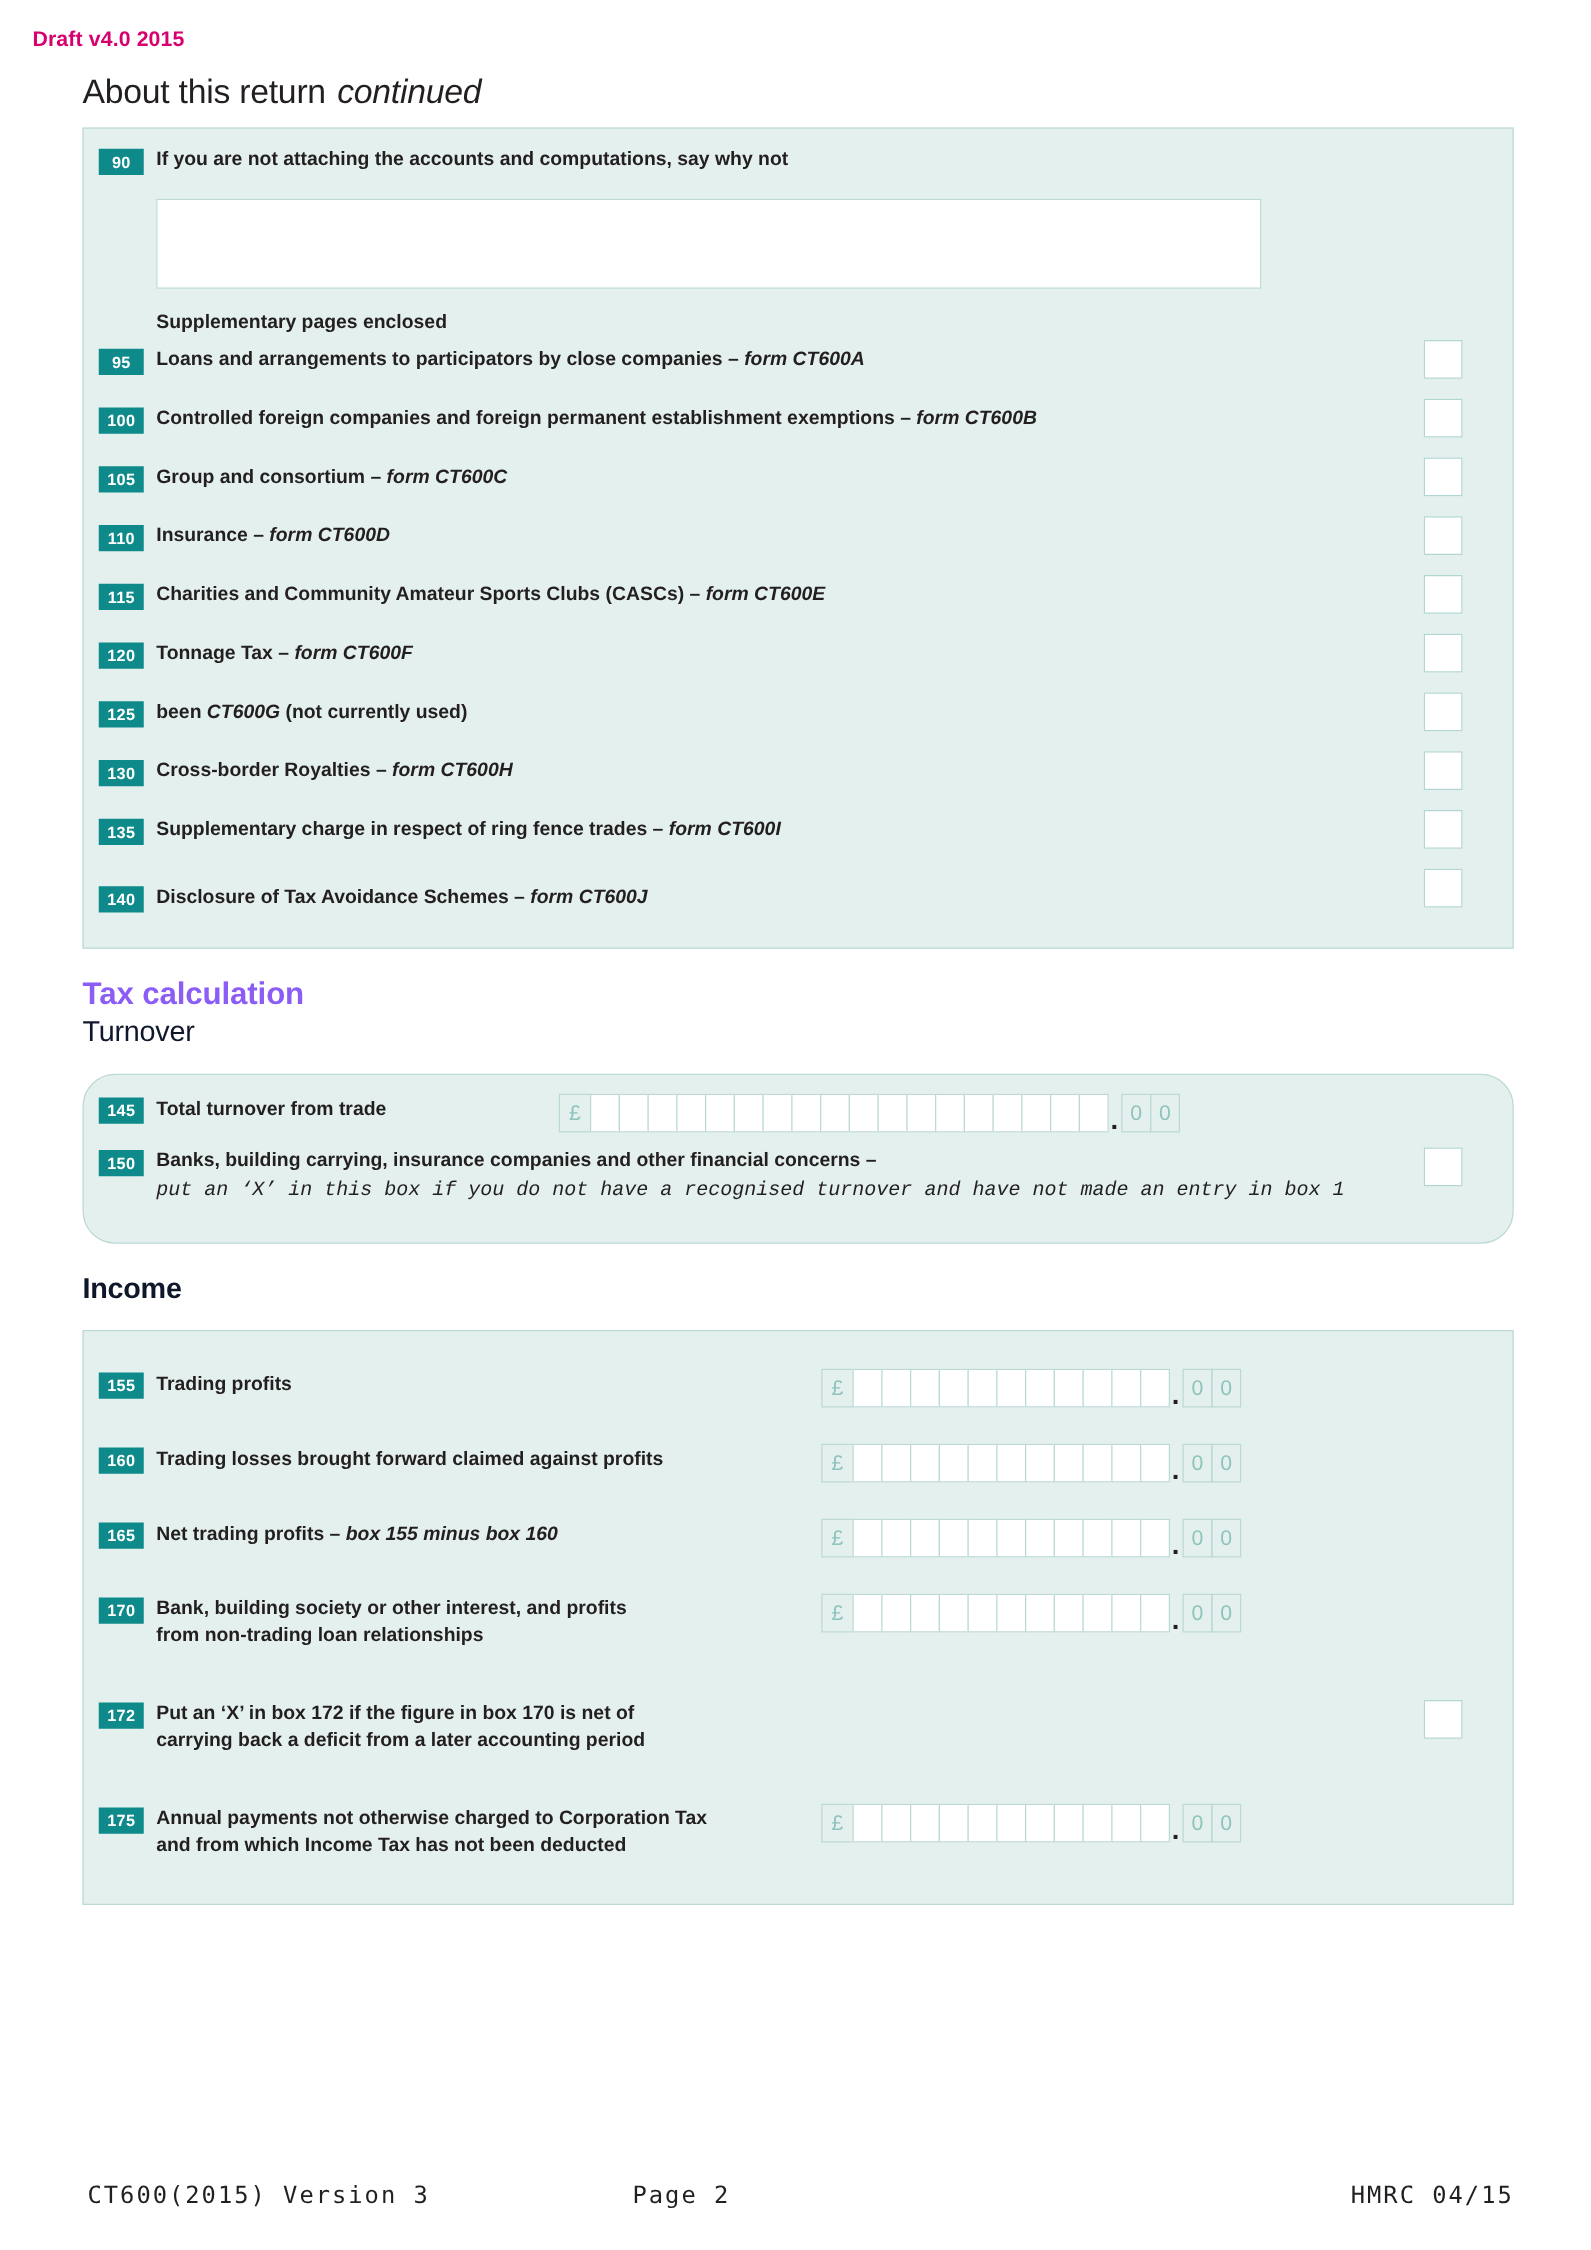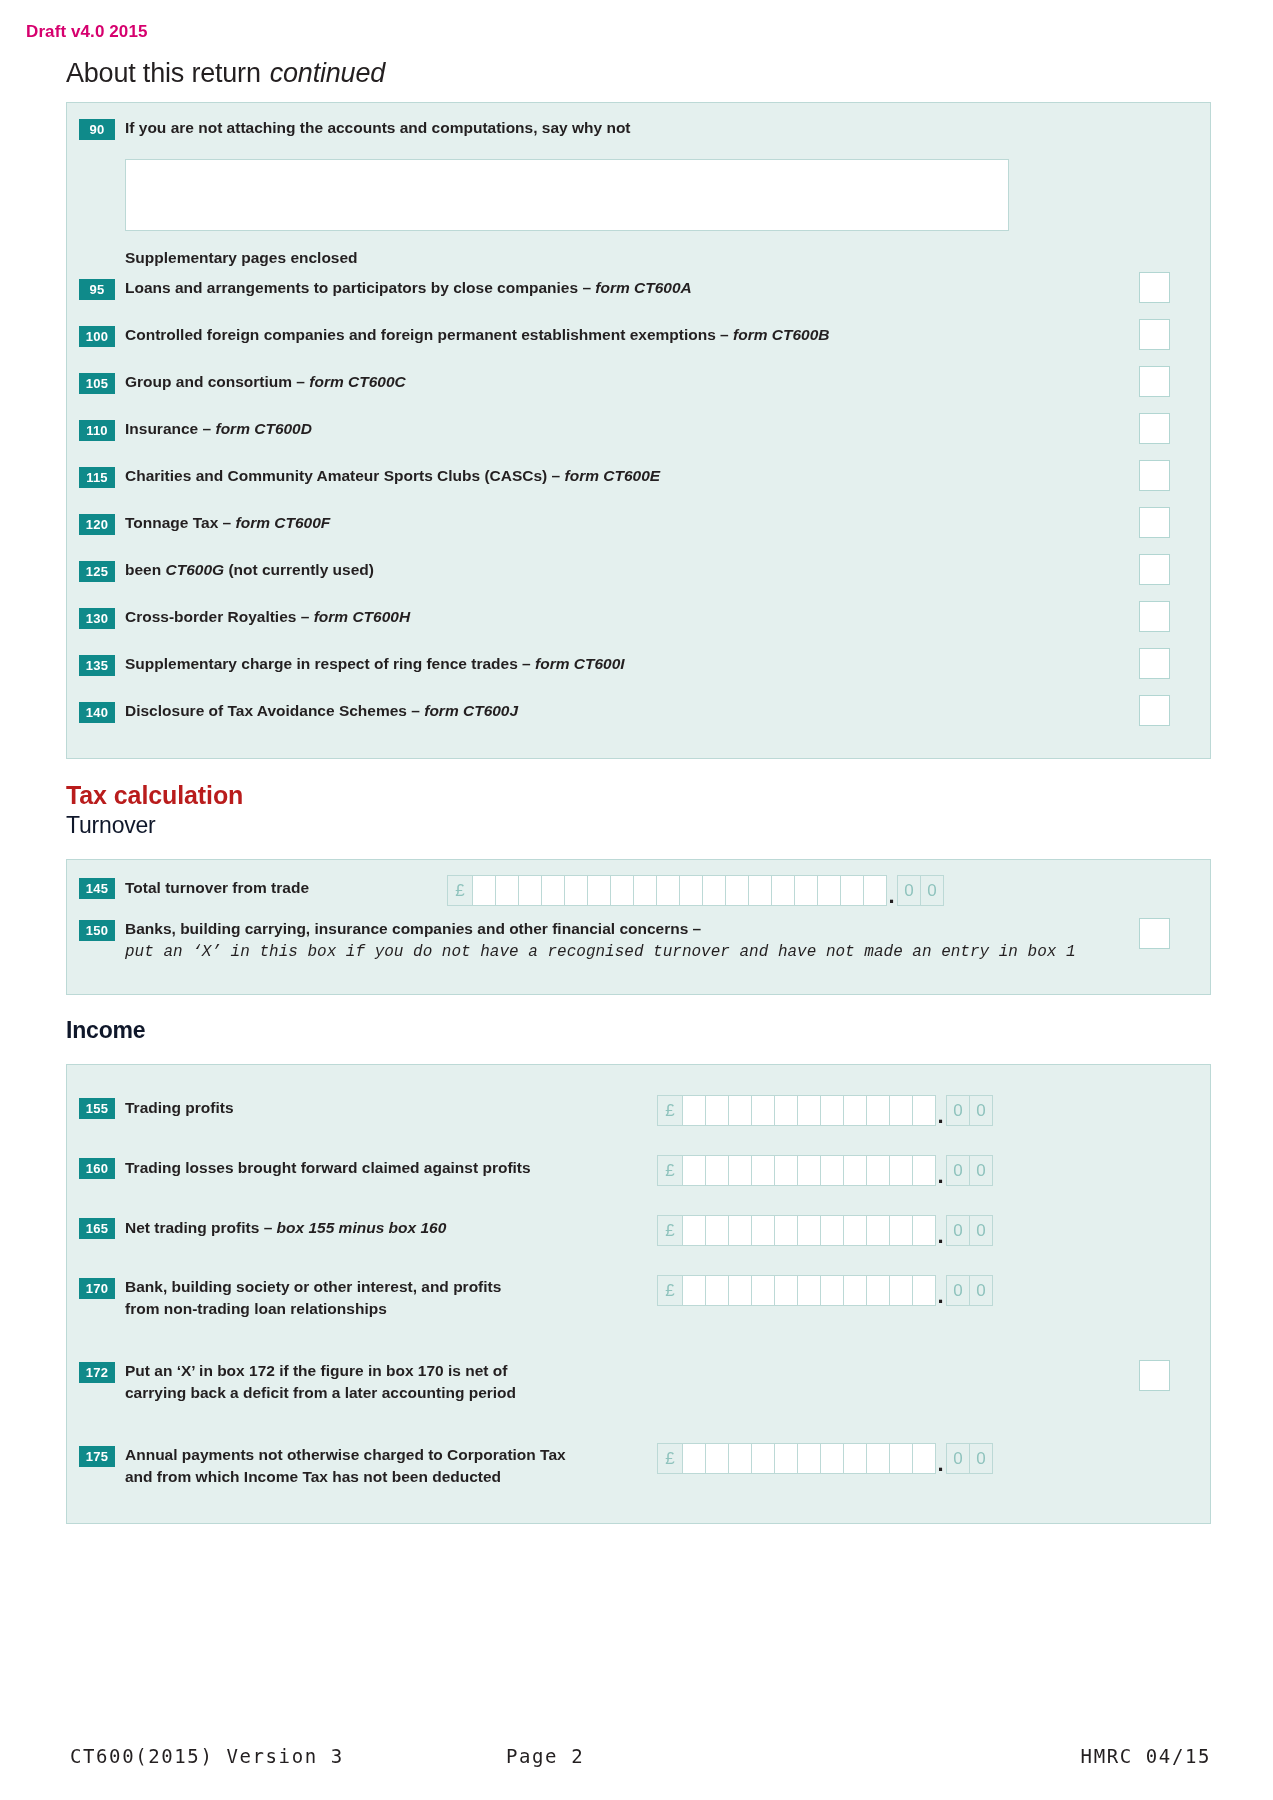--- a/index.html
+++ b/index.html
@@ -52,21 +52,21 @@
     letter-spacing: -0.2px;
   }
   h1.section-title .cont {
     font-style: italic;
     margin-left: 9px;
   }
 
   h2.teal-title {
     font-size: 25px;
     font-weight: bold;
-    color: #b91c1c;
+    color: #8b5cf6;
     margin: 0;
     padding: 0;
     letter-spacing: -0.1px;
   }
   h3.sub-title {
     font-size: 23px;
     font-weight: normal;
     color: #0f172a;
     margin: 0;
     padding: 2px 0 20px 0;
@@ -74,21 +74,21 @@
   }
 
   
   .panel {
     background: #e4f0ee;
     border: 1px solid #bcd9d6;
     position: relative;
   }
 
   .panel-a { padding: 14px 0 22px 0; }
-  .panel-turnover { padding: 12px 0 14px 0; margin-top: 0; }
+  .panel-turnover { padding: 12px 0 14px 0; margin-top: 0; border-radius: 26px; }
   .panel-income { padding: 28px 0 20px 0; }
 
   
   .row {
     position: relative;
     display: flex;
     align-items: flex-start;
     padding: 0 14px 0 12px;
     min-height: 30px;
   }
@@ -305,21 +305,21 @@
         <div class="label"><span>Cross-border Royalties – </span><span class="it">form CT600H</span></div>
         <div class="checkbox"></div>
       </div>
 
       <div class="supp-row">
         <div class="badge">135</div>
         <div class="label"><span>Supplementary charge in respect of ring fence trades – </span><span class="it">form CT600I</span></div>
         <div class="checkbox"></div>
       </div>
 
-      <div class="supp-row" style="height:36px;">
+      <div class="supp-row" style="height:36px;align-items:center;">
         <div class="badge">140</div>
         <div class="label"><span>Disclosure of Tax Avoidance Schemes – </span><span class="it">form CT600J</span></div>
         <div class="checkbox"></div>
       </div>
 
     </div>
 
     <h2 class="teal-title" style="margin-top:22px;">Tax calculation</h2>
     <h3 class="sub-title">Turnover</h3>
 

